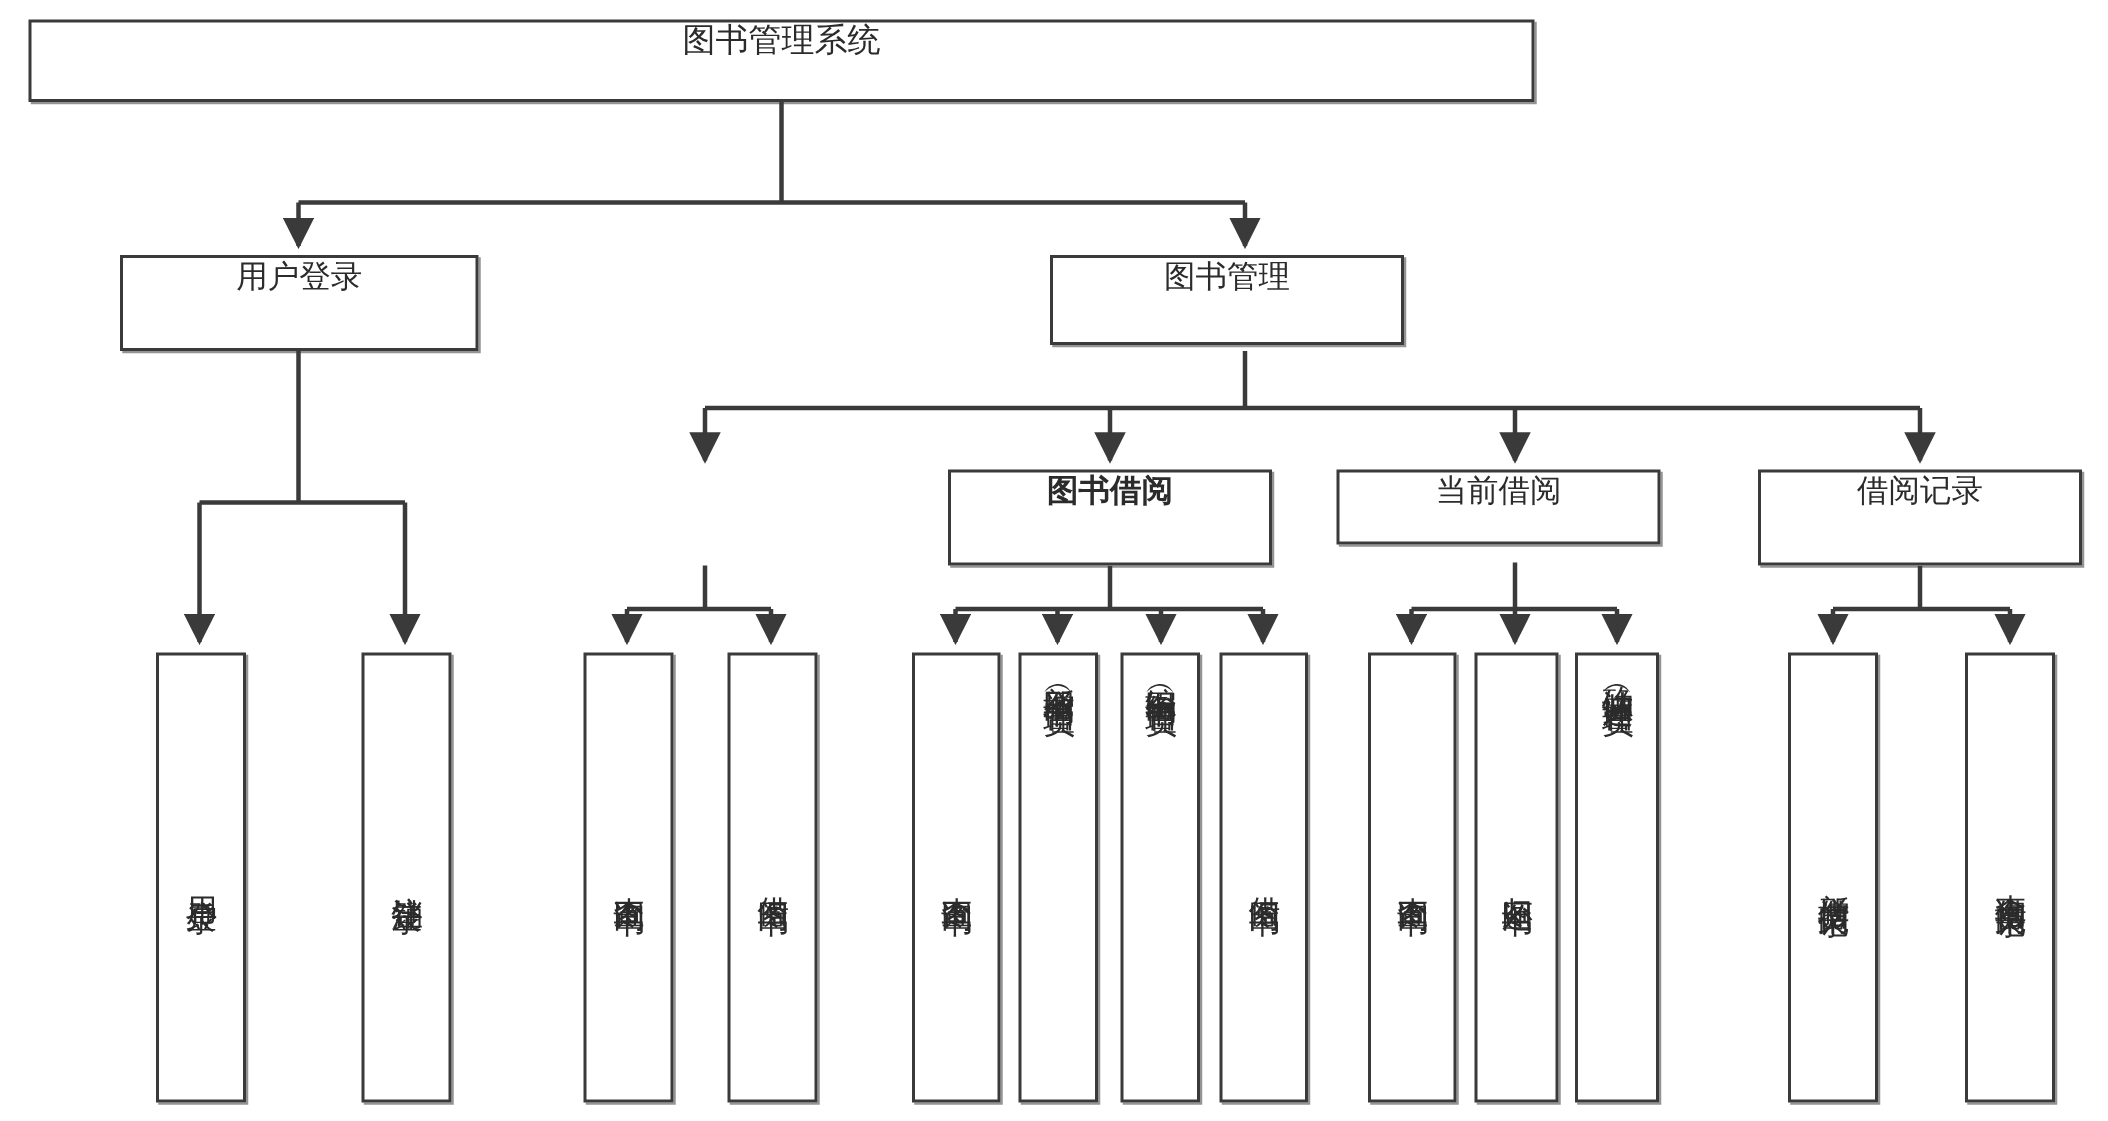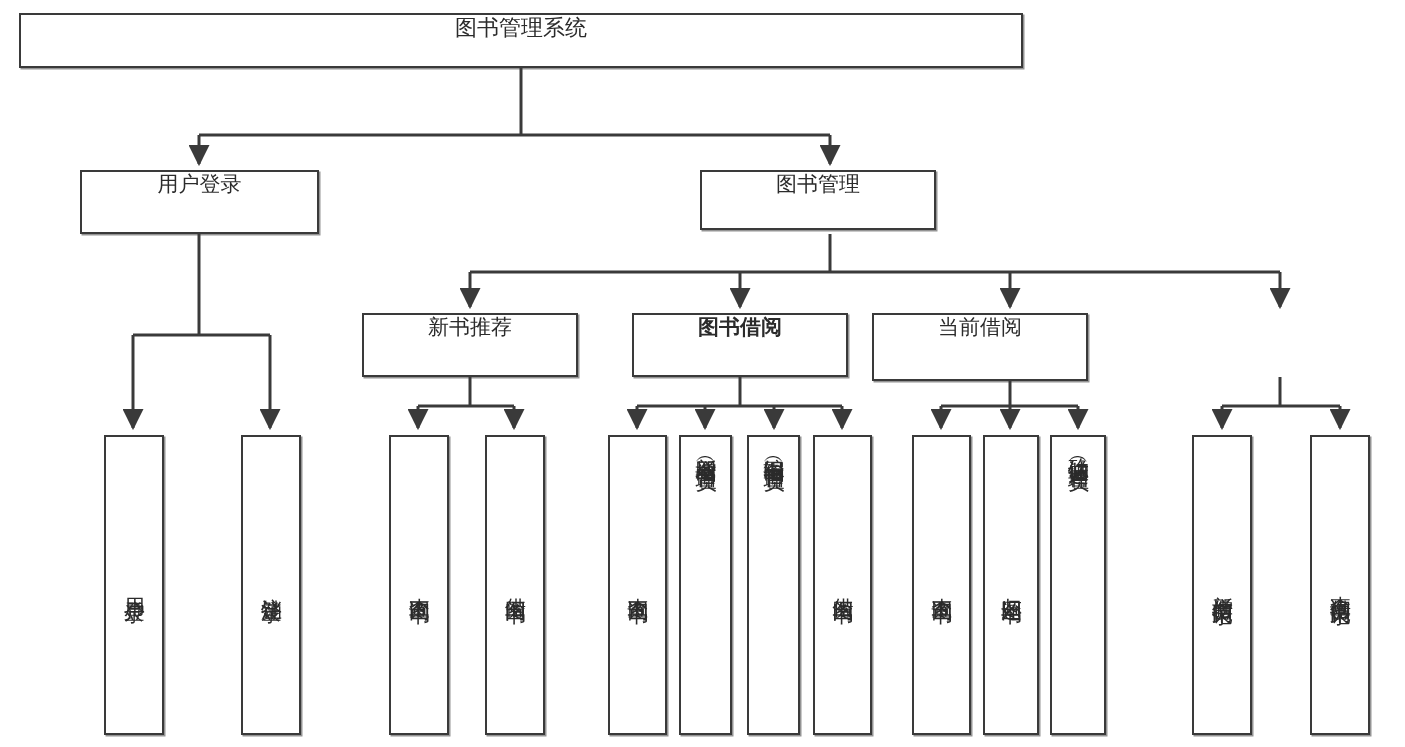--- a/index.html
+++ b/index.html
@@ -141,32 +141,32 @@
   </div>
 
   <div class="node horiz" style="left:80px; top:170px; width:239px; height:64px;">
     <span class="label">用户登录</span>
   </div>
 
   <div class="node horiz" style="left:700px; top:170px; width:236px; height:60px;">
     <span class="label">图书管理</span>
   </div>
 
-  <div class="node horiz" style="left:362px; top:313px; width:216px; height:64px;">
-    <span class="label">新书推荐</span>
-  </div>
 
   <div class="node horiz" style="left:632px; top:313px; width:216px; height:64px;font-weight:bold;">
     <span class="label">图书借阅</span>
   </div>
 
-  <div class="node horiz" style="left:872px; top:313px; width:216px; height:68px;">
+  <div class="node horiz" style="left:891px; top:313px; width:216px; height:50px;">
     <span class="label">当前借阅</span>
   </div>
 
+  <div class="node horiz" style="left:1172px; top:313px; width:216px; height:64px;">
+    <span class="label">借阅记录</span>
+  </div>
 
   <div class="node vert pad-mid" style="left:104px; top:435px; width:60px; height:300px;">
     <span class="label">用户登录</span>
   </div>
 
   <div class="node vert pad-mid" style="left:241px; top:435px; width:60px; height:300px;">
     <span class="label">注销登录</span>
   </div>
 
   <div class="node vert pad-mid" style="left:389px; top:435px; width:60px; height:300px;">

